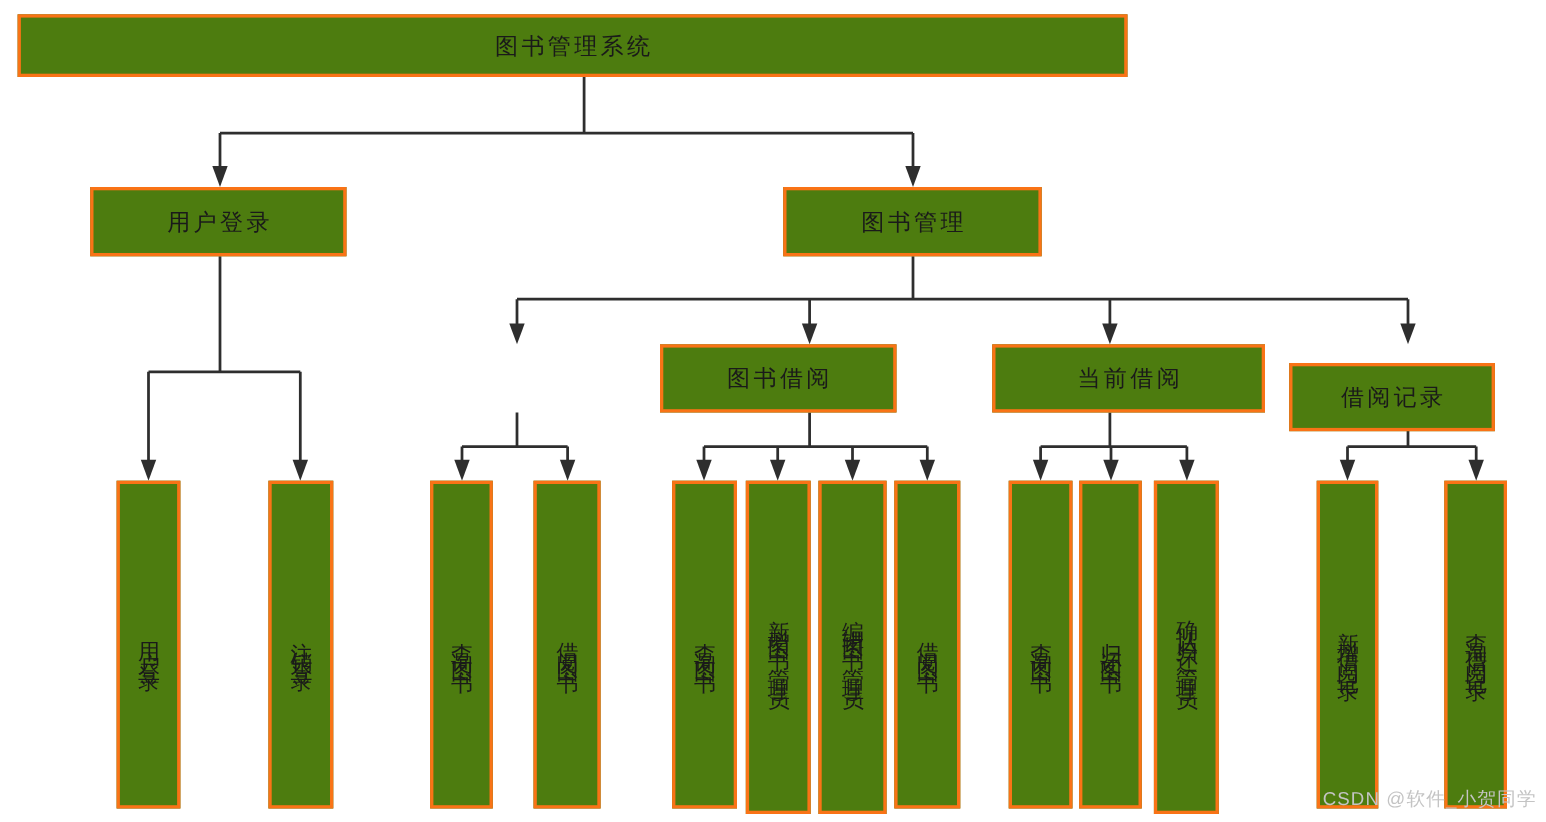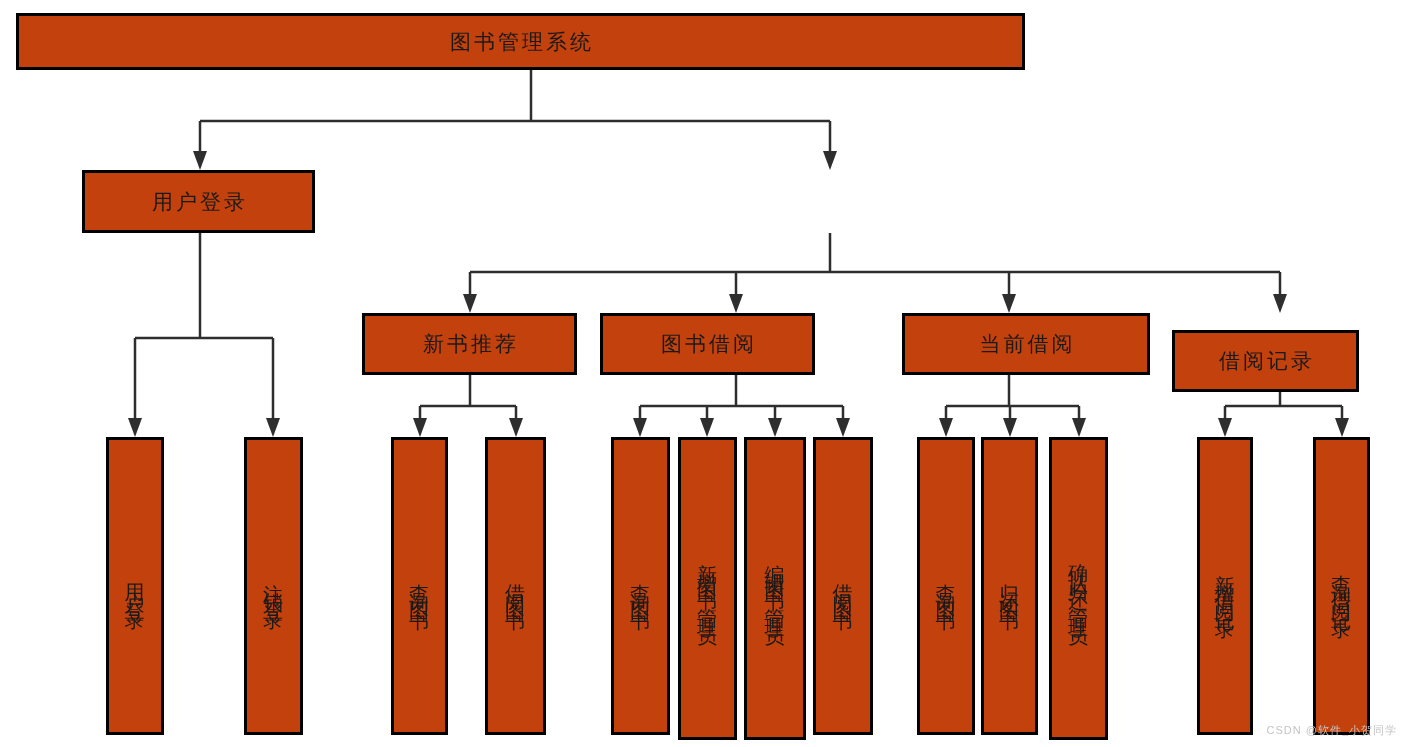--- a/index.html
+++ b/index.html
@@ -2,29 +2,29 @@
 <html><head>
 <meta charset="utf-8">
 <style>
   html,body{margin:0;padding:0;background:#ffffff;}
   .stage{
     position:relative;width:1405px;height:747px;background:#ffffff;
     font-family:"Liberation Sans",sans-serif;overflow:hidden;
   }
   .connector-layer{position:absolute;left:0;top:0;z-index:1;}
   .box{
-    position:absolute;box-sizing:border-box;border:3px solid #000000;background:#c2410c;
+    position:absolute;box-sizing:border-box;border:3px solid #f97316;background:#4d7c0f;
     display:flex;align-items:center;justify-content:center;
     color:#1a1a1a;z-index:2;
   }
   .h{font-size:21px;letter-spacing:3px;text-indent:3px;}
   .v{writing-mode:vertical-rl;font-size:20px;letter-spacing:9px;line-height:1;}
   .watermark{
     position:absolute;right:8px;bottom:9px;z-index:10;
-    font-size:11px;color:#c4c4c4;letter-spacing:1px;white-space:nowrap;
+    font-size:17px;color:#c4c4c4;letter-spacing:1px;white-space:nowrap;
   }
 </style>
 </head>
 <body>
 
 <div class="stage">
 
   <svg class="connector-layer" width="1405" height="747" viewBox="0 0 1405 747">
     <path fill="none" stroke="#2e2e2e" stroke-width="2.5" d="
       M531 70 V121 M200 121 H830 M200 121 V154 M830 121 V154
@@ -53,22 +53,22 @@
       <polygon points="1003,418 1017,418 1010,437"></polygon>
       <polygon points="1072,418 1086,418 1079,437"></polygon>
       <polygon points="1218,418 1232,418 1225,437"></polygon>
       <polygon points="1335,418 1349,418 1342,437"></polygon>
     </g>
   </svg>
 
   <div class="box h" style="left:16px;top:13px;width:1009px;height:57px">图书管理系统</div>
 
   <div class="box h" style="left:82px;top:170px;width:233px;height:63px">用户登录</div>
+  <div class="box h" style="left:712px;top:170px;width:235px;height:63px">图书管理</div>
 
-  <div class="box h" style="left:362px;top:313px;width:215px;height:62px">新书推荐</div>
   <div class="box h" style="left:600px;top:313px;width:215px;height:62px">图书借阅</div>
   <div class="box h" style="left:902px;top:313px;width:248px;height:62px">当前借阅</div>
   <div class="box h" style="left:1172px;top:330px;width:187px;height:62px">借阅记录</div>
 
   <div class="box v" style="left:106px;top:437px;width:58px;height:298px">用户登录</div>
   <div class="box v" style="left:244px;top:437px;width:59px;height:298px">注销登录</div>
 
   <div class="box v" style="left:391px;top:437px;width:57px;height:298px">查询图书</div>
   <div class="box v" style="left:485px;top:437px;width:61px;height:298px">借阅图书</div>
 

